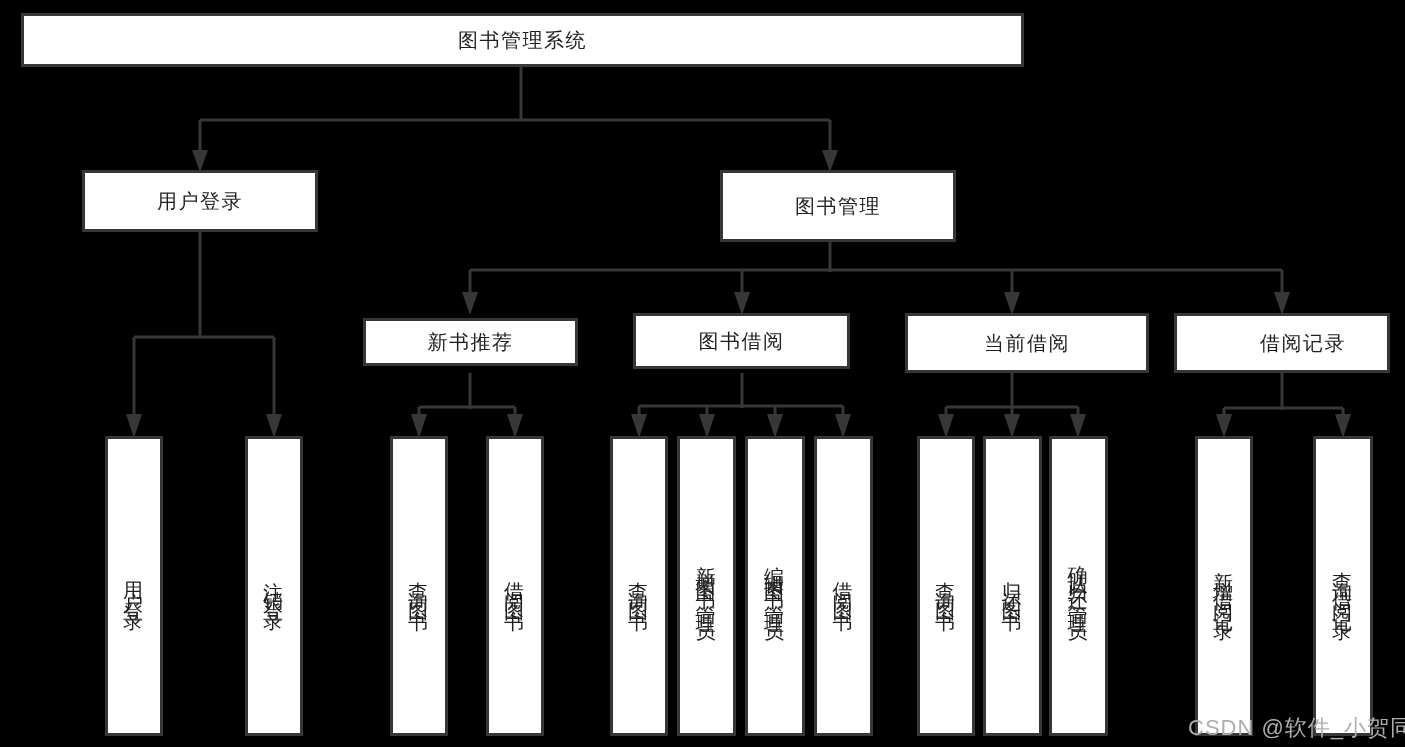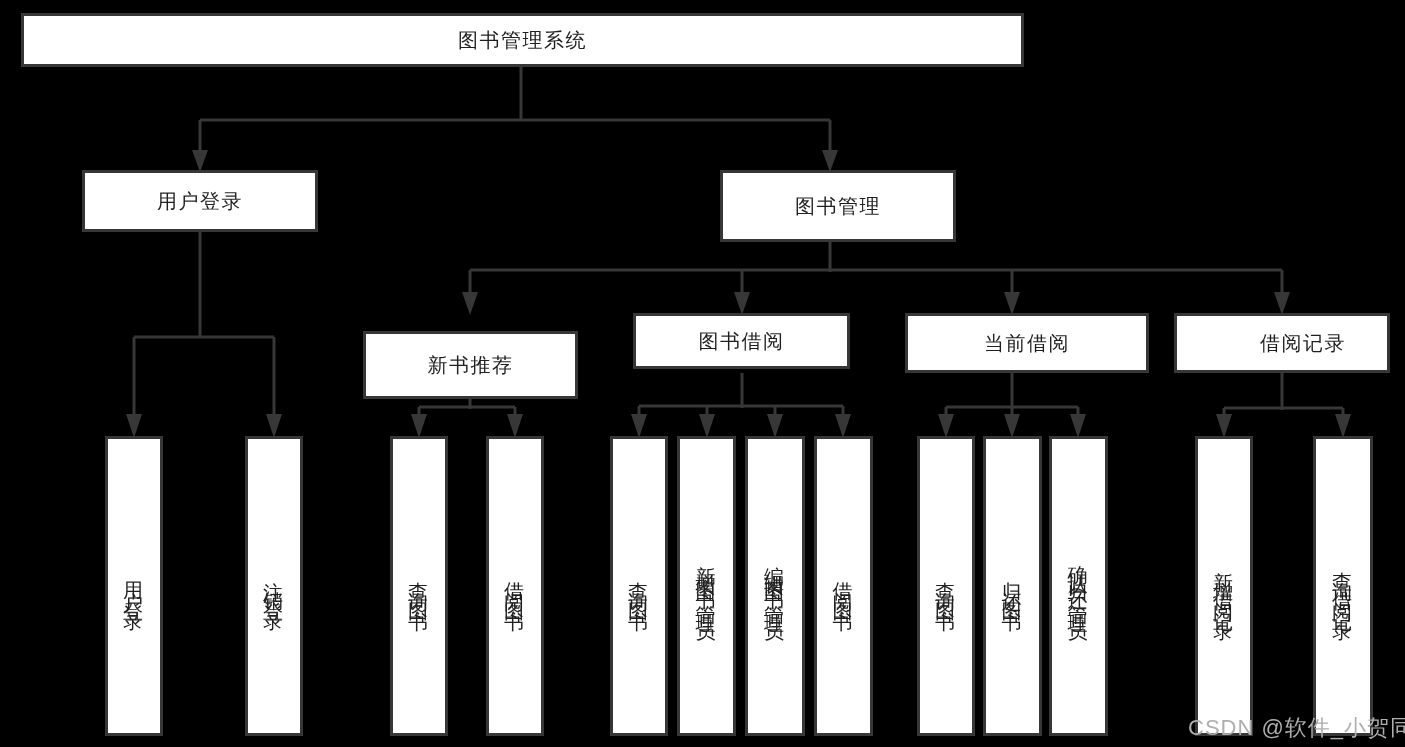--- a/index.html
+++ b/index.html
@@ -147,21 +147,21 @@
     <span>图书管理系统</span>
   </div>
 
   <div class="hbox" style="left:82px; top:170px; width:236px; height:62px;">
     <span>用户登录</span>
   </div>
   <div class="hbox" style="left:712px; top:170px; width:236px; height:72px;margin-left:8px;">
     <span>图书管理</span>
   </div>
 
-  <div class="hbox" style="left:363px; top:331px; width:215px; height:68px;justify-content:center;">
+  <div class="hbox" style="left:363px; top:318px; width:215px; height:48px;justify-content:center;">
     <span>新书推荐</span>
   </div>
   <div class="hbox" style="left:633px; top:313px; width:217px; height:56px;">
     <span>图书借阅</span>
   </div>
   <div class="hbox" style="left:905px; top:313px; width:244px; height:60px;">
     <span>当前借阅</span>
   </div>
   <div class="hbox" style="left:1174px; top:313px; width:216px; height:60px;padding-left:42px;">
     <span>借阅记录</span>

